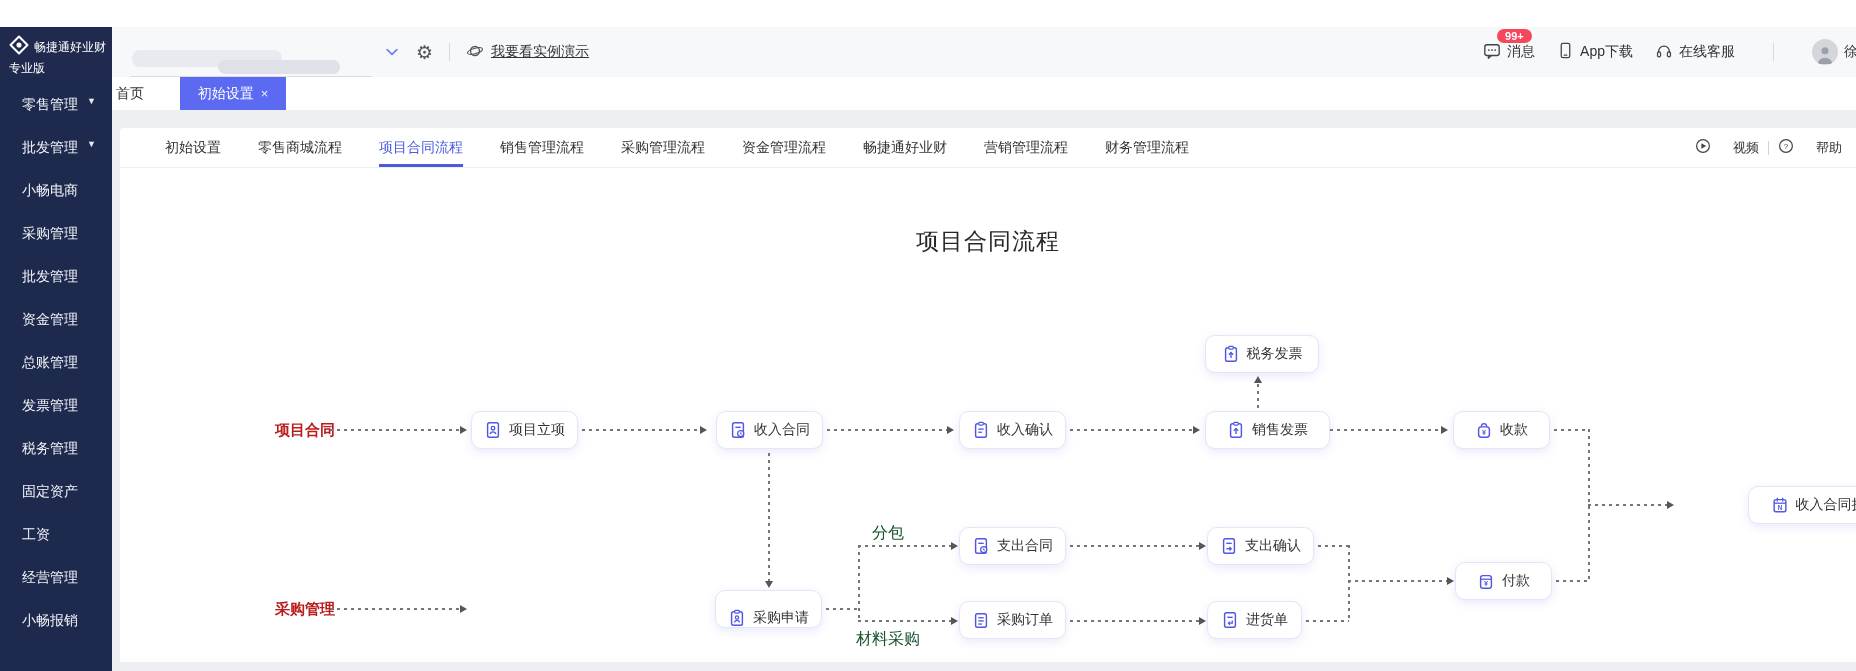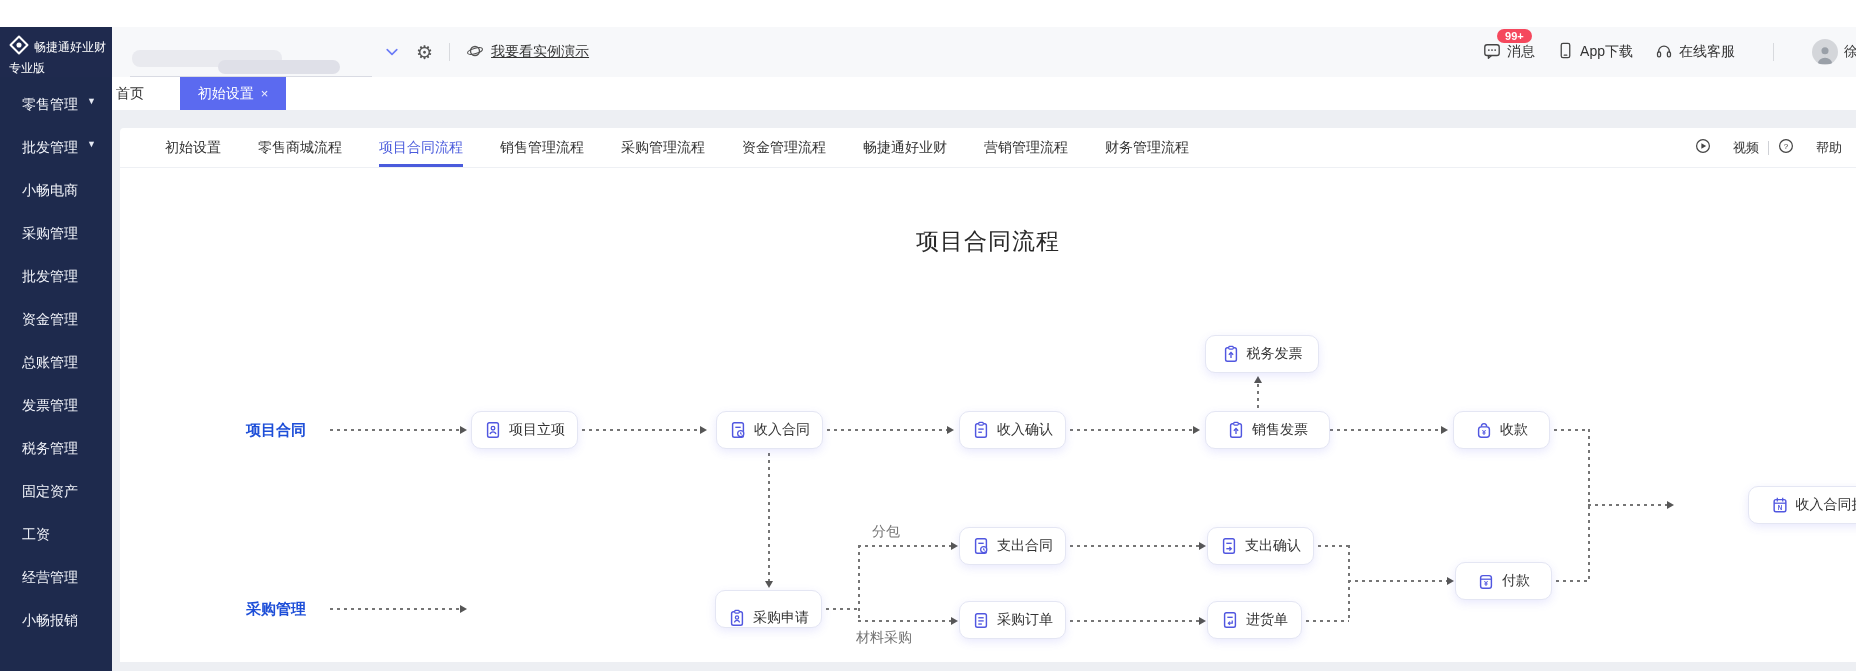--- a/index.html
+++ b/index.html
@@ -48,28 +48,28 @@
   .ptabs { height:40px; display:flex; align-items:stretch; padding:0 14px 0 45px; border-bottom:1px solid #eef0f4; }
   .ptab { display:flex; align-items:center; font-size:14px; color:#333; margin-right:37px; cursor:pointer; white-space:nowrap; border-bottom:3px solid transparent; padding-top:3px; }
   .ptab.active { color:#4a5bdc; border-bottom-color:#4a5bdc; }
   .ptools { margin-left:auto; display:flex; align-items:center; gap:9px; font-size:13px; color:#333; }
   .ptool { display:flex; align-items:center; gap:22px; cursor:pointer; white-space:nowrap; }
   .psep { width:1px; height:14px; background:#cfd1d6; }
 
   
   .flowwrap { position:relative; height:494px; }
   .flow-title { position:absolute; left:0; right:0; top:58px; text-align:center; font-size:23px; color:#262626; font-weight:500; letter-spacing:1px; }
-  .rowlabel { position:absolute; font-size:15px; font-weight:bold; color:#1d4ed8; white-space:nowrap; }
+  .rowlabel { position:absolute; font-size:15px; font-weight:bold; color:#b91c1c; white-space:nowrap;margin-left:29px; }
   .node { position:absolute; height:38px; background:#fff; border:1px solid #e4e6f3; border-radius:10px; box-shadow:0 3px 10px rgba(99,102,241,.14); display:flex; align-items:center; justify-content:center; gap:7px; font-size:14px; color:#333; white-space:nowrap; cursor:pointer; }
   .hl { position:absolute; height:2px; background-image:repeating-linear-gradient(90deg,#757575 0 3px,transparent 3px 7px); }
   .vl { position:absolute; width:2px; background-image:repeating-linear-gradient(180deg,#757575 0 3px,transparent 3px 7px); }
   .ar { position:absolute; width:0; height:0; border-top:4px solid transparent; border-bottom:4px solid transparent; border-left:7px solid #565656; }
   .au { position:absolute; width:0; height:0; border-left:4px solid transparent; border-right:4px solid transparent; border-bottom:7px solid #565656; }
   .ad { position:absolute; width:0; height:0; border-left:4px solid transparent; border-right:4px solid transparent; border-top:7px solid #565656; }
-  .blabel { position:absolute; font-size:14px; color:#737373; white-space:nowrap; }
+  .blabel { position:absolute; font-size:16px; color:#14532d; white-space:nowrap; }
   .nicon { flex:0 0 auto; display:flex; }
 </style>
 </head>
 <body>
 
 <div id="app">
 
   <div class="top-white"></div>
 
   <div class="logo-block">

